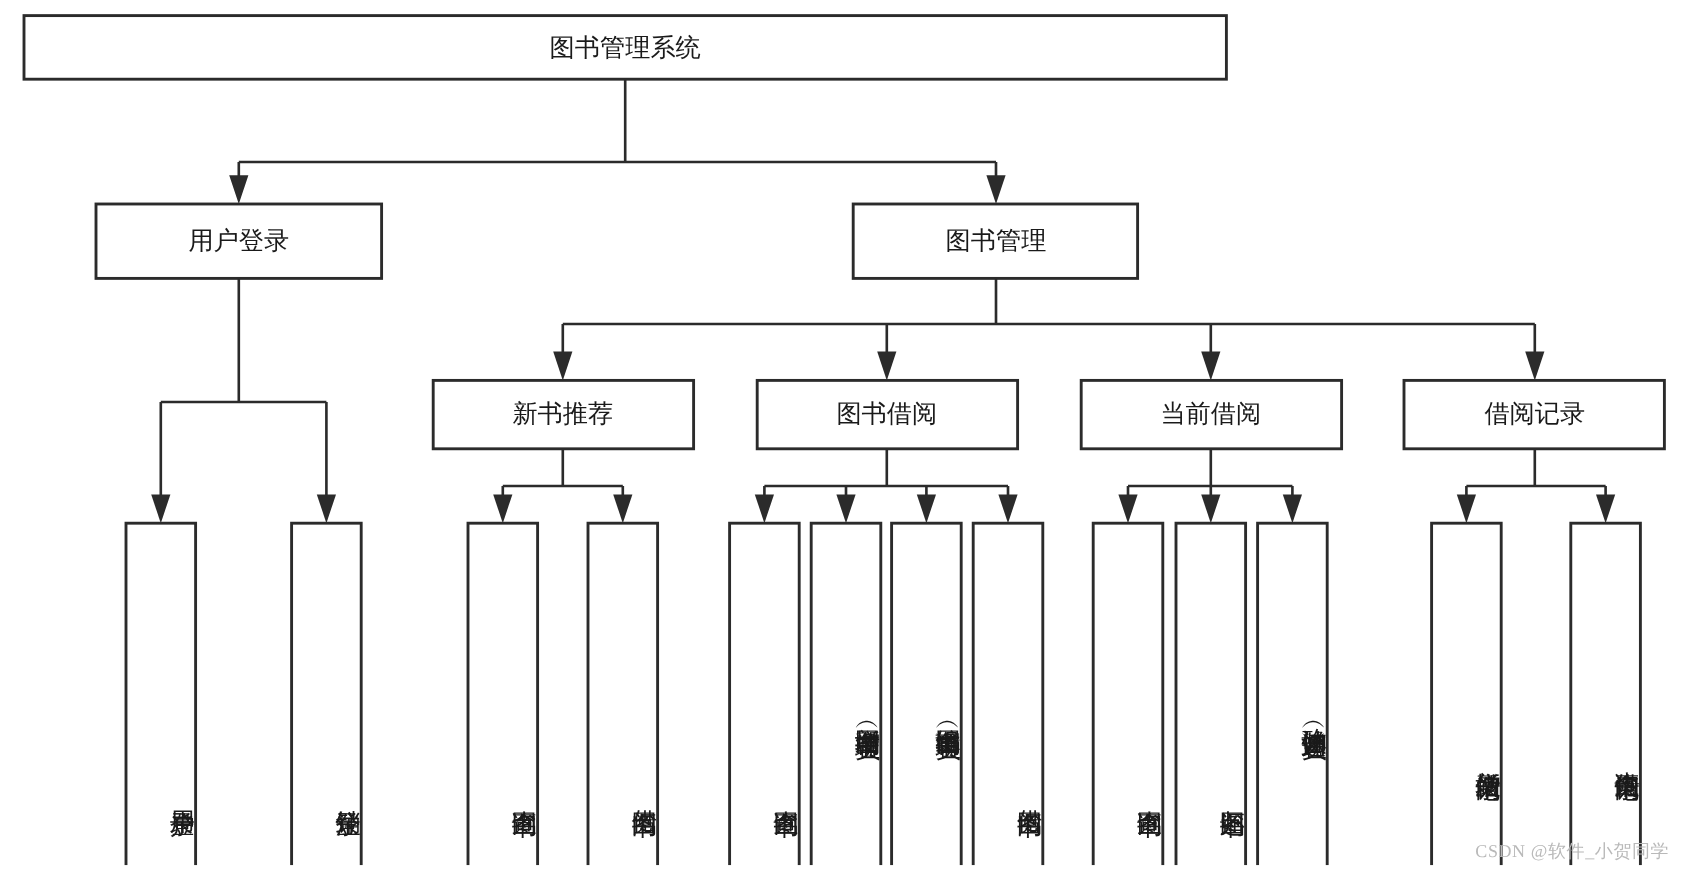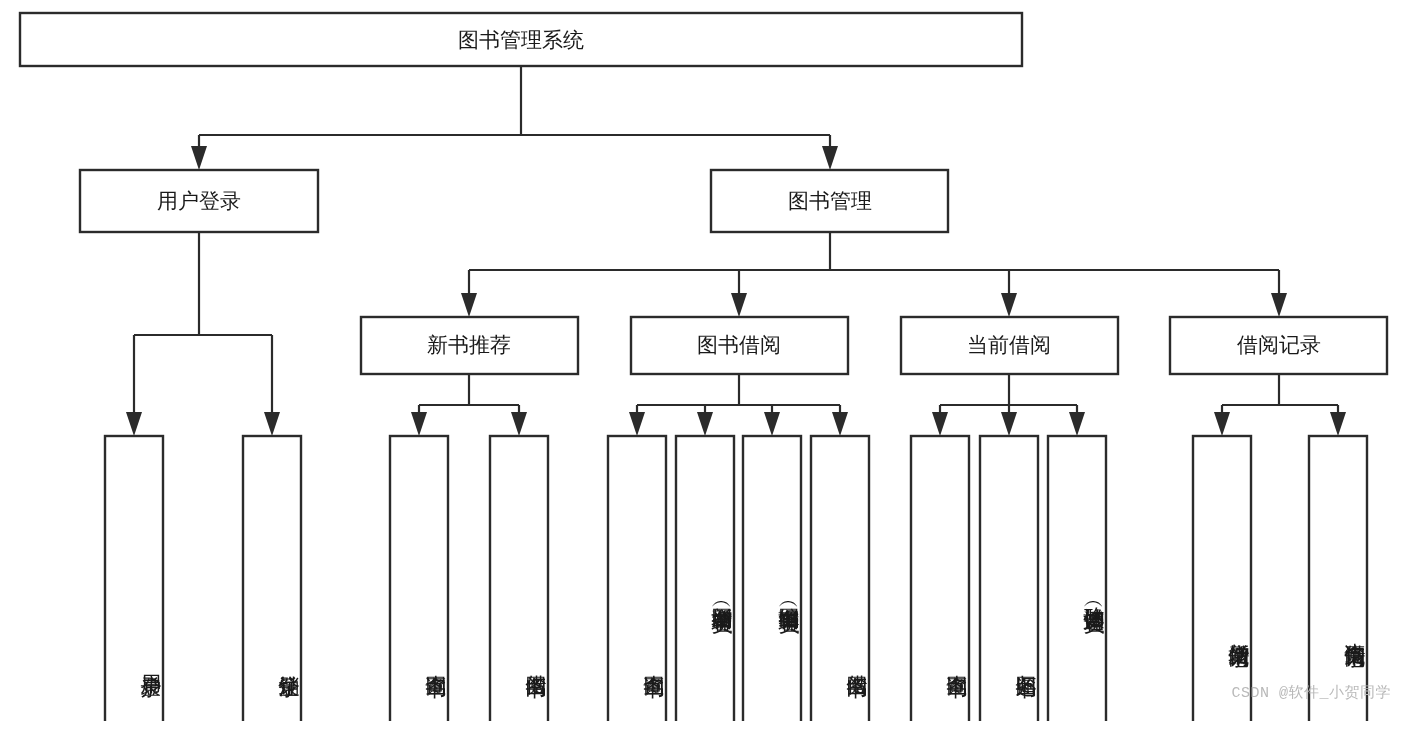--- a/index.html
+++ b/index.html
@@ -59,22 +59,22 @@
     white-space: nowrap;
     display: flex;
     align-items: flex-start;
     justify-content: center;
     text-align: left;
     pointer-events: none;
   }
   .watermark {
     position: absolute;
     right: 14px;
-    bottom: 19px;
-    font-family: Liberation Mono, monospace;
+    bottom: 2px;
+    font-family: Liberation Serif, serif;
     font-size: 15px;
     color: #b9b9b9;
     letter-spacing: 0.5px;
     white-space: nowrap;
   }
 </style>
 </head>
 <body>
 
 <div id="diagram-root">

